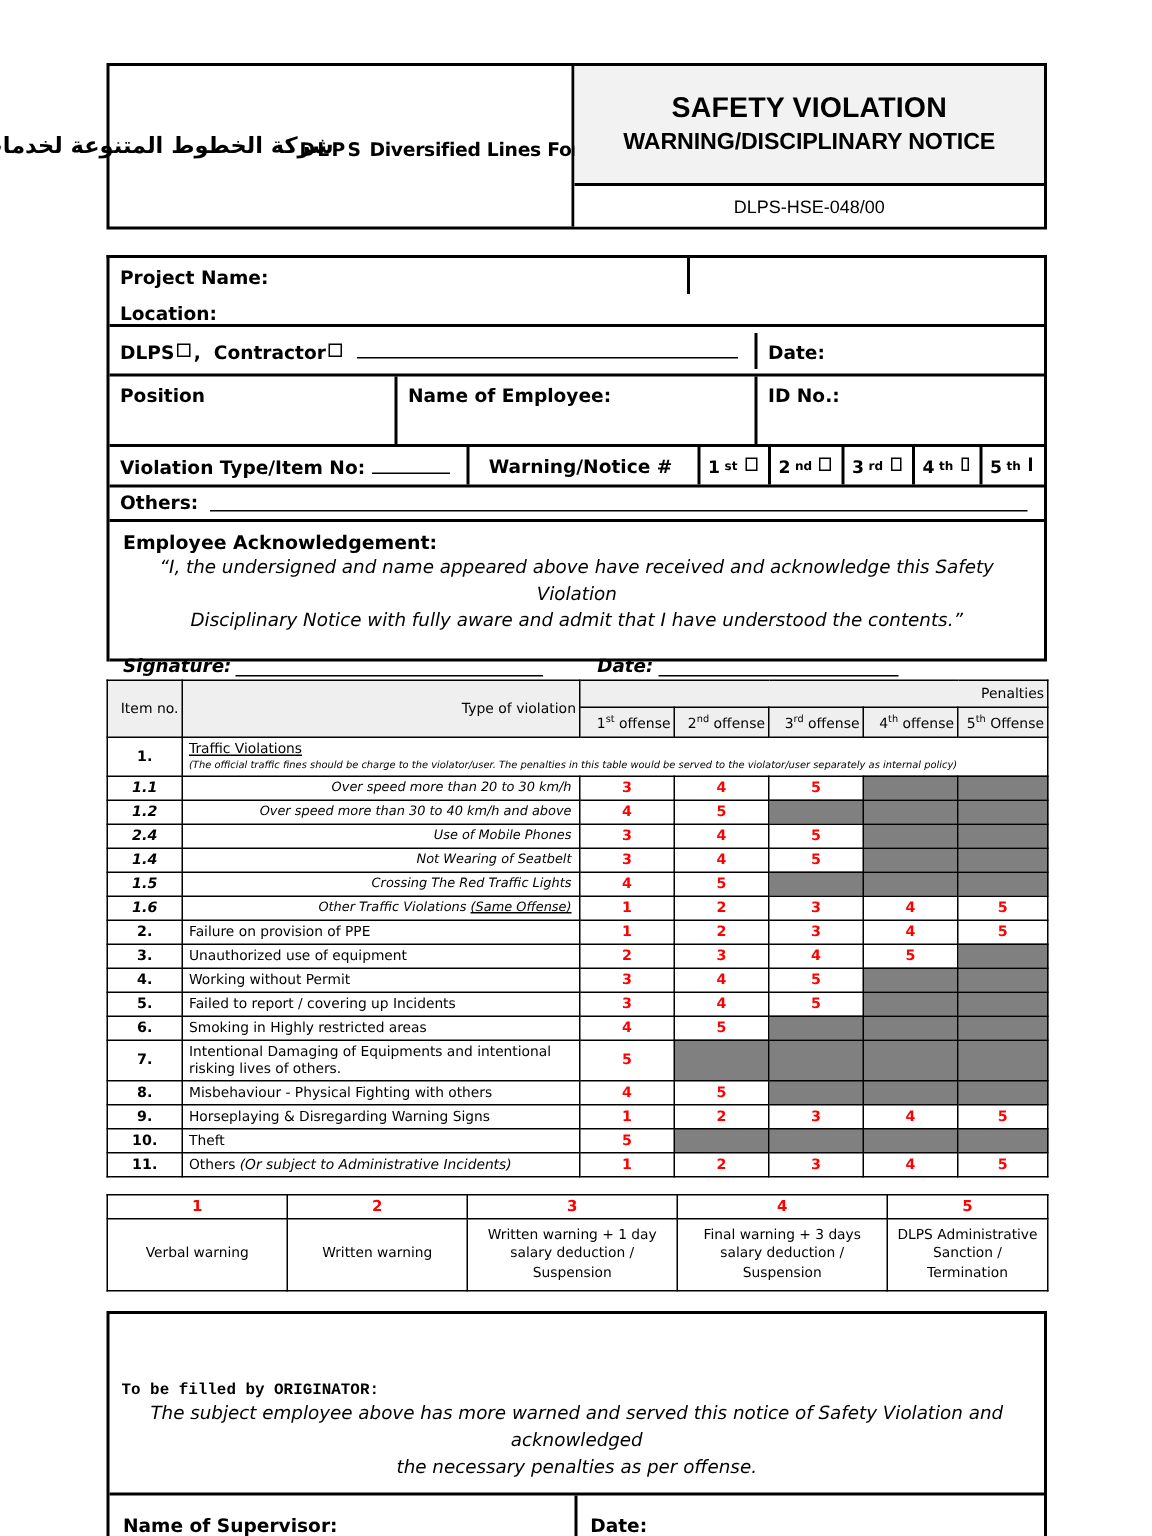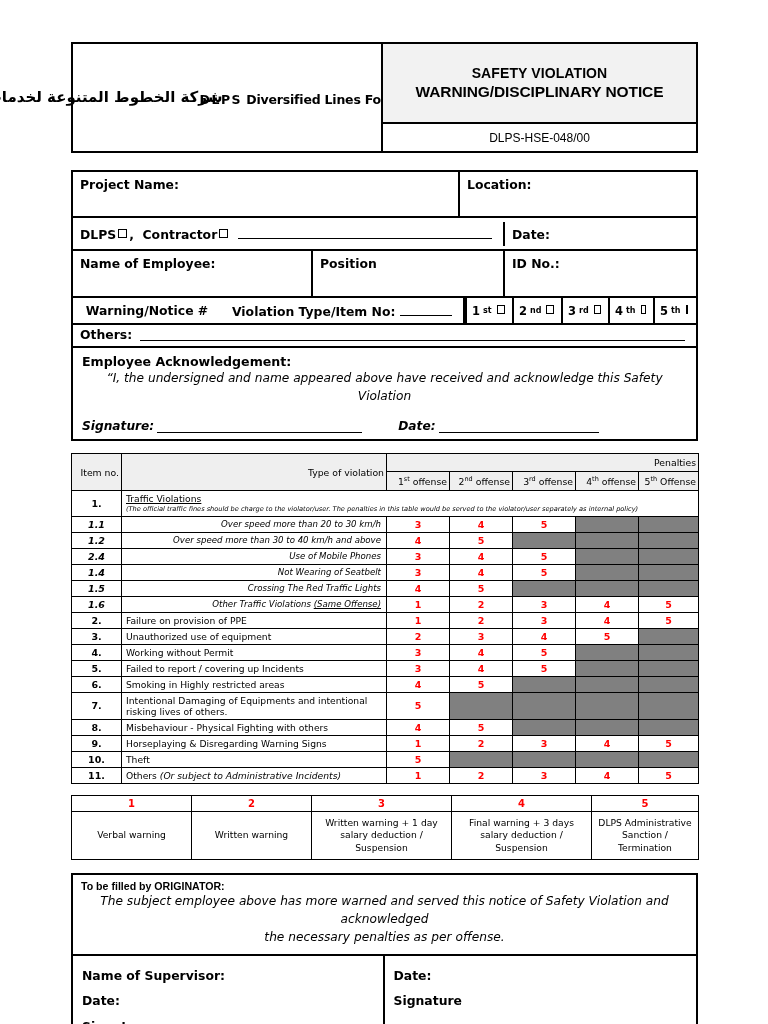--- a/index.html
+++ b/index.html
@@ -100,21 +100,21 @@
     flex: 1 1 auto;
     background: #f2f2f2;
     border-bottom: 2.5px solid #000;
     display: flex;
     flex-direction: column;
     align-items: center;
     justify-content: center;
     gap: 2px;
   }
   .hdr-title .l1 {
-    font-size: 14px;
+    font-size: 19px;
     font-weight: 700;
     letter-spacing: 0.1px;
   }
   .hdr-title .l2 {
     font-size: 15.5px;
     font-weight: 700;
     letter-spacing: -0.1px;
   }
   .hdr-code {
     height: 27px;
@@ -138,21 +138,21 @@
   }
   .fcell {
     padding: 5px 7px 4px 7px;
     font-size: 12.4px;
     font-weight: 700;
     font-family: "DejaVu Sans", sans-serif;
     display: flex;
     align-items: flex-start;
   }
   .fcell.vsplit { border-right: 2.5px solid #000; }
-  .r1 { height: 46px; }
+  .r1 { height: 46px; flex-direction: column; }
   .r2 { height: 33px; align-items: center; }
   .r3 { height: 47px; }
   .r4 { height: 27px; }
   .r5 { height: 23px; }
 
   .cb {
     display: inline-block;
     width: 9px; height: 9px;
     border: 1.6px solid #000;
     margin: 0 2px;
@@ -313,21 +313,22 @@
     width: 627px;
     border: 2.5px solid #000;
   }
   .orig-top {
     border-bottom: 2.5px solid #000;
     padding: 5px 8px 7px 8px;
   }
   .orig-title {
     font-size: 10.6px;
     font-weight: 700;
-    font-family: Liberation Sans, sans-serif;
+    font-family: Liberation Mono, monospace;
+    margin-top: 40px;
   }
   .orig-text {
     font-size: 12.2px;
     font-style: italic;
     font-family: "DejaVu Sans", sans-serif;
     text-align: center;
     line-height: 1.45;
     padding: 0 10px;
     margin-top: 1px;
   }
@@ -396,38 +397,38 @@
         <span>Contractor</span>
         <span class="cb"></span>
         <span class="dashline"></span>
       </div>
       <div class="fcell" style="width:190px;align-items:center">
         <span>Date:</span>
       </div>
     </div>
 
     <div class="frow r3">
+      <div class="fcell vsplit" style="width:192px">
+        <span>Position</span>
+      </div>
       <div class="fcell vsplit" style="width:240px">
         <span>Name of Employee:</span>
       </div>
-      <div class="fcell vsplit" style="width:192px">
-        <span>Position</span>
-      </div>
       <div class="fcell" style="width:190px">
         <span>ID No.:</span>
       </div>
     </div>
 
     <div class="frow r4">
-      <div class="fcell" style="width:152px;align-items:center;padding:0">
-        <span class="wn-label">Warning/Notice #</span>
-      </div>
       <div class="fcell vsplit" style="width:240px;align-items:center">
         <span>Violation Type/Item No:</span>
         <span class="dashline" style="max-width:66px;margin-left:5px"></span>
+      </div>
+      <div class="fcell" style="width:152px;align-items:center;padding:0">
+        <span class="wn-label">Warning/Notice #</span>
       </div>
       <div class="ord-cell" style="width:47px">
         <span>1</span>
           <sup>st</sup>
         <span class="cb"></span>
       </div>
       <div class="ord-cell" style="width:49px">
         <span>2</span>
           <sup>nd</sup>
         <span class="cb"></span>
@@ -452,20 +453,21 @@
     <div class="frow r5">
       <div class="fcell" style="width:100%;align-items:flex-start;padding-top:2px">
         <span>Others:</span>
         <span class="dashline" style="margin-bottom:1px"></span>
       </div>
     </div>
 
     <div class="ack">
       <div class="ack-title">Employee Acknowledgement:</div>
       <div class="ack-body">“I, the undersigned and name appeared above have received and acknowledge this Safety Violation</div>
+      <div class="ack-body">Disciplinary Notice with fully aware and admit that I have understood the contents.”</div>
       <div class="ack-sign">
         <span>Signature:</span>
         <span class="ul-fill ul-a"></span>
         <span class="sp-gap"></span>
         <span>Date:</span>
         <span class="ul-fill ul-b"></span>
       </div>
     </div>
   </div>
 

